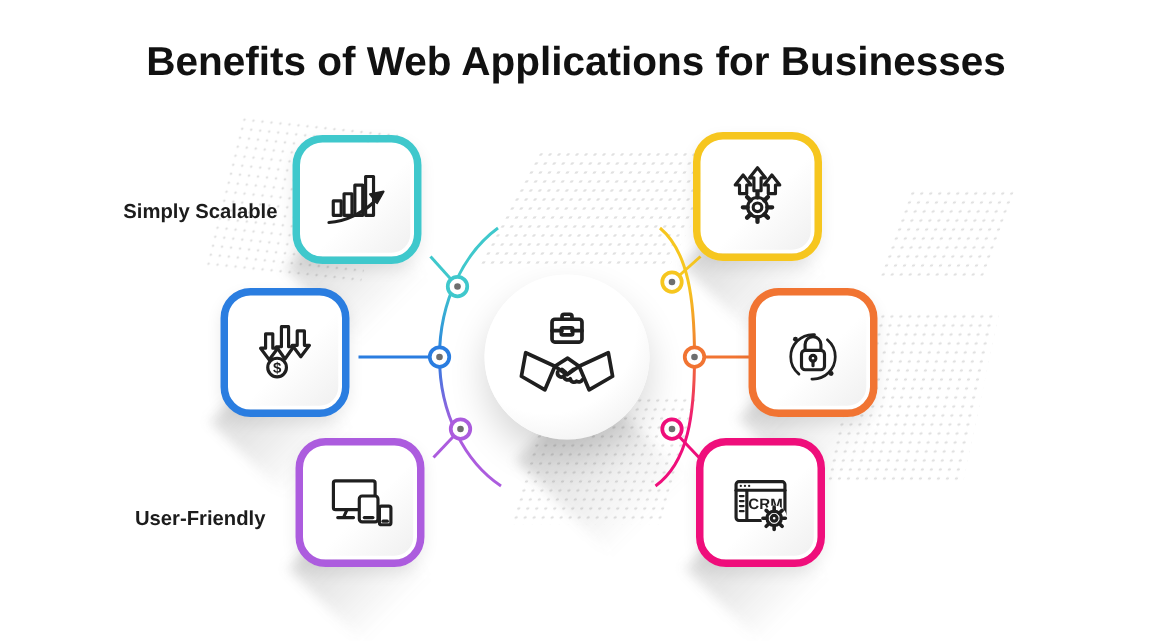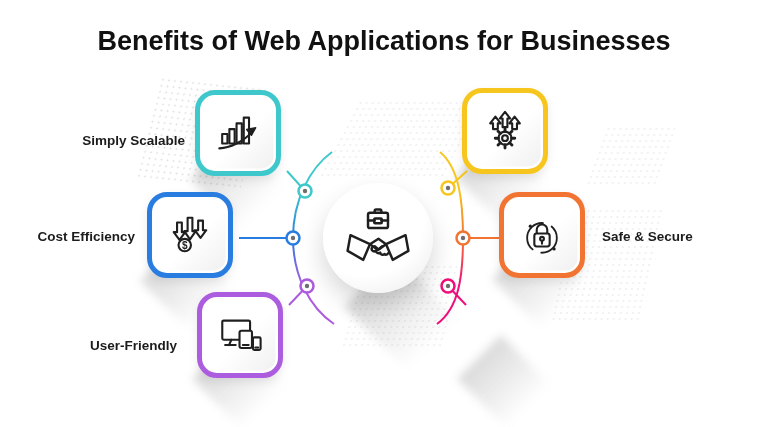--- a/index.html
+++ b/index.html
@@ -163,19 +163,35 @@
     <svg width="46" height="46" viewBox="0 0 48 48" fill="none" stroke="#1f1f1f" stroke-width="2.2" stroke-linecap="round" stroke-linejoin="round">
       <circle cx="24" cy="27" r="15.5" stroke-width="1.9" stroke-dasharray="39 9.7 39 9.7" stroke-dashoffset="14"></circle>
       <circle cx="11.8" cy="14.8" r="1.7" fill="#1f1f1f" stroke="none"></circle>
       <circle cx="36.6" cy="38.6" r="1.7" fill="#1f1f1f" stroke="none"></circle>
       <path d="M18.5 22.5 v-4 a5.5 5.5 0 0 1 11 0 v4"></path>
       <rect x="16" y="22.5" width="16" height="13.5" rx="2.5" fill="#ffffff"></rect>
       <circle cx="24" cy="28" r="2"></circle>
       <path d="M24 30 v3.2"></path>
     </svg>
   </div>
+  <div class="benefit-box b-pink" style="left:464px;top:292px;">
+    <svg width="46" height="46" viewBox="0 0 48 48" fill="none" stroke="#1f1f1f" stroke-width="2.2" stroke-linecap="round" stroke-linejoin="round">
+      <rect x="7" y="9.5" width="34" height="27" rx="2" fill="#ffffff"></rect>
+      <path d="M7 15.5 H41"></path>
+      <circle cx="10.3" cy="12.5" r="0.8" fill="#1f1f1f" stroke="none"></circle>
+      <circle cx="13.2" cy="12.5" r="0.8" fill="#1f1f1f" stroke="none"></circle>
+      <circle cx="16.1" cy="12.5" r="0.8" fill="#1f1f1f" stroke="none"></circle>
+      <path d="M14.5 15.5 V36.5"></path>
+      <path d="M9.7 19.5 h2.5 M9.7 23 h2.5 M9.7 26.5 h2.5 M9.7 30 h2.5" stroke-width="1.6"></path>
+      <text x="27.5" y="28.5" text-anchor="middle" font-size="10.5" font-weight="bold" fill="#1f1f1f" stroke="none">CRM</text>
+      <circle cx="33.5" cy="35" r="9" fill="#ffffff" stroke="none"></circle>
+      <g stroke-width="2.5">
+        <path d="M38.5 35 H41.3 M37.04 38.54 L39.02 40.52 M33.5 40 V42.8 M29.96 38.54 L27.98 40.52 M28.5 35 H25.7 M29.96 31.46 L27.98 29.48 M33.5 30 V27.2 M37.04 31.46 L39.02 29.48"></path>
+      </g>
+      <circle cx="33.5" cy="35" r="5"></circle>
+      <circle cx="33.5" cy="35" r="2"></circle>
+    </svg>
+  </div>
 
   <div class="label lab-right" style="right:583px;top:133px;">Simply Scalable</div>
-  <div class="label lab-right" style="right:633px;top:229px;">Cost Efficiency</div>
   <div class="label lab-right" style="right:591px;top:338px;">User-Friendly</div>
-  <div class="label" style="left:602px;top:229px;">Safe &amp; Secure</div>
 
 </div>
 
 </body></html>

